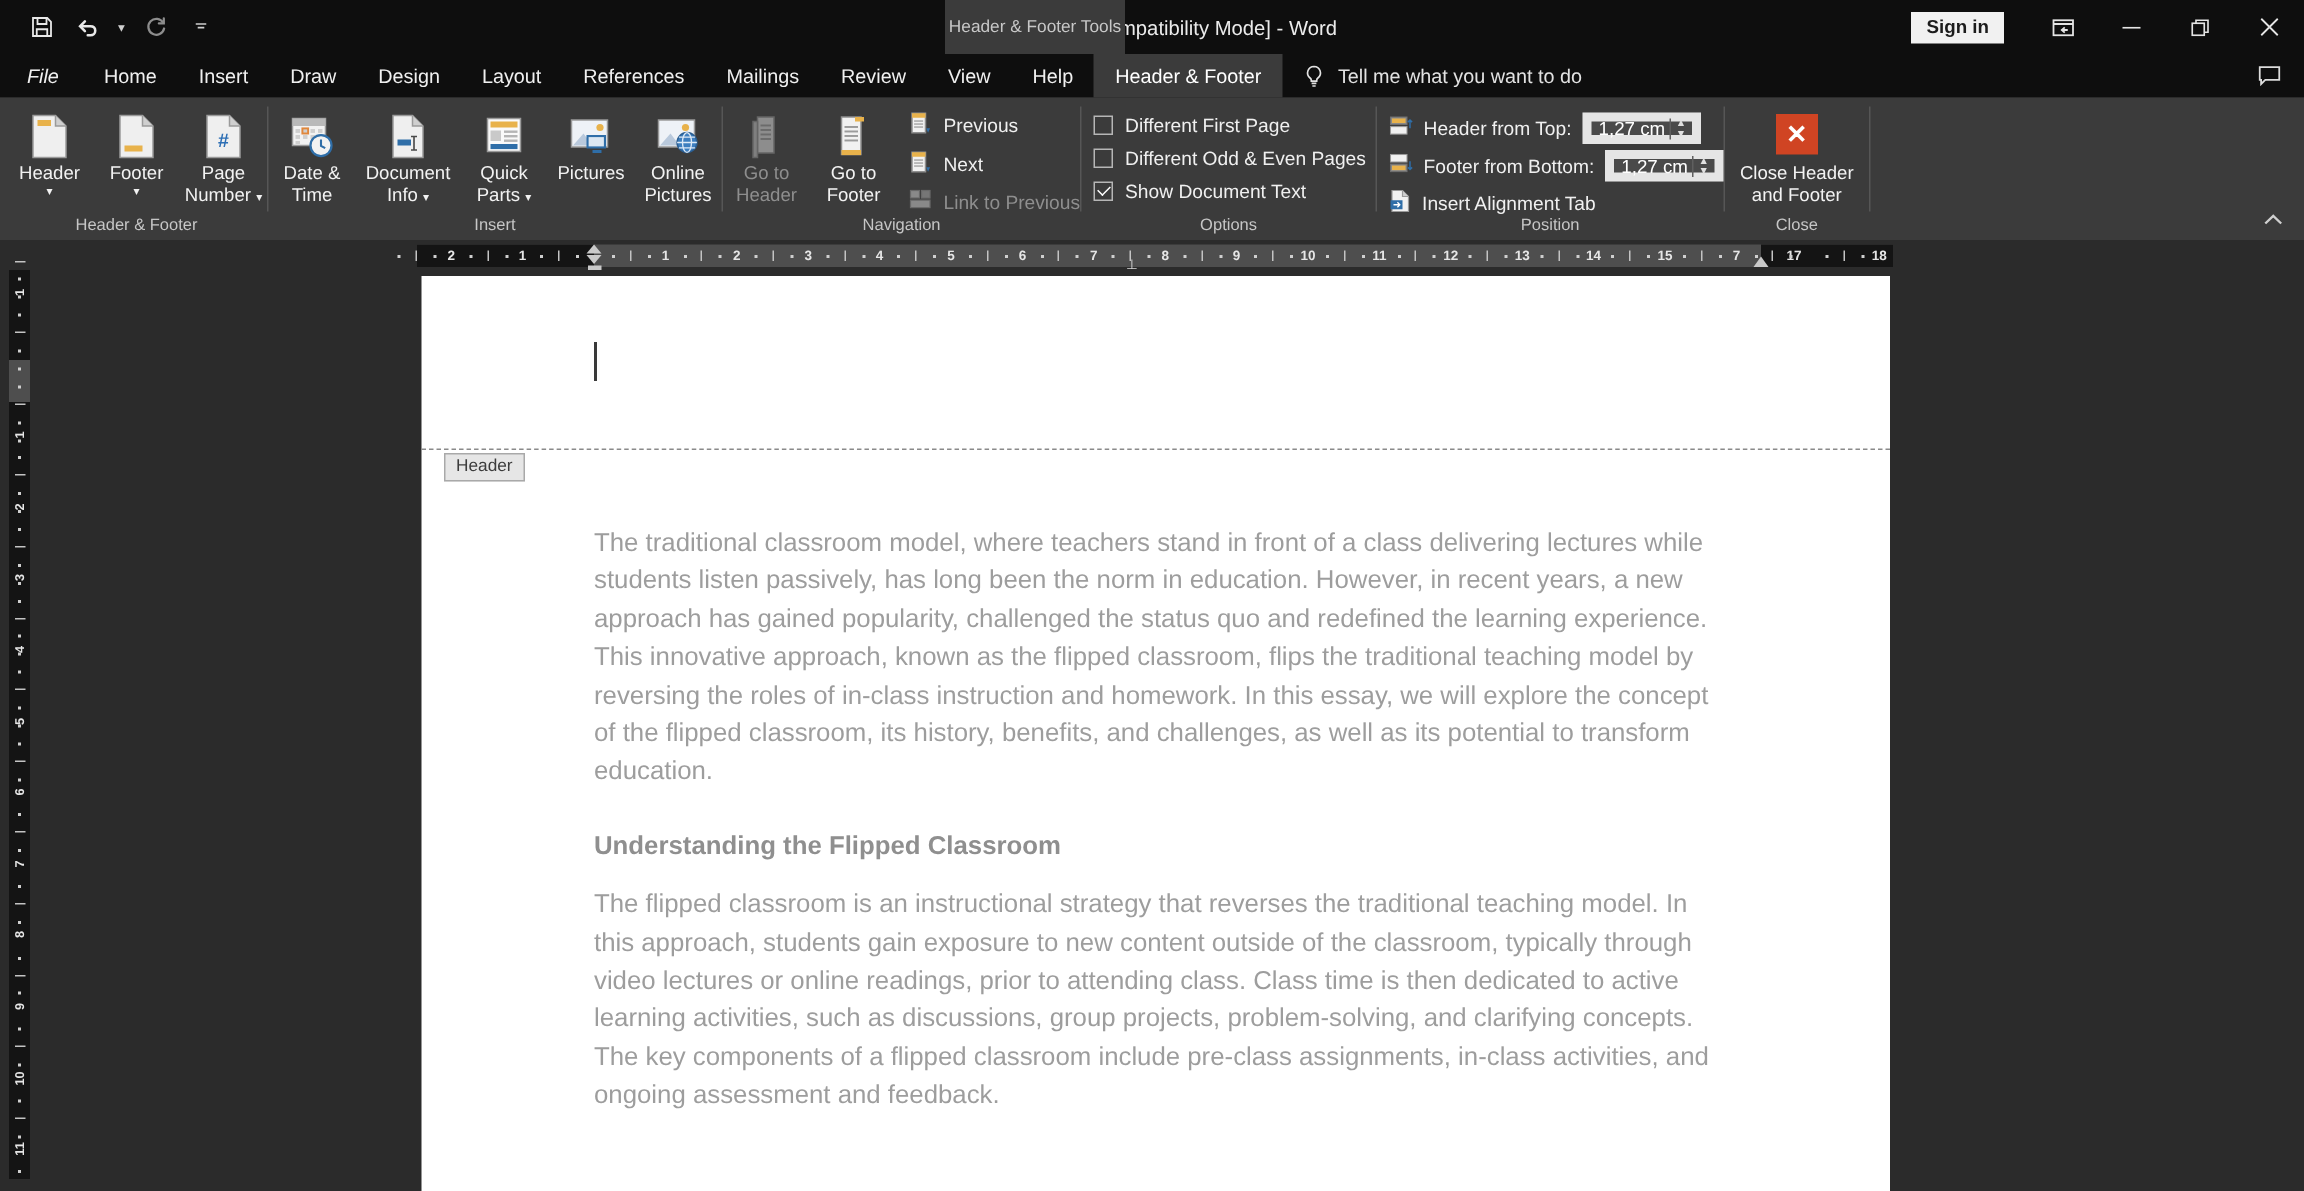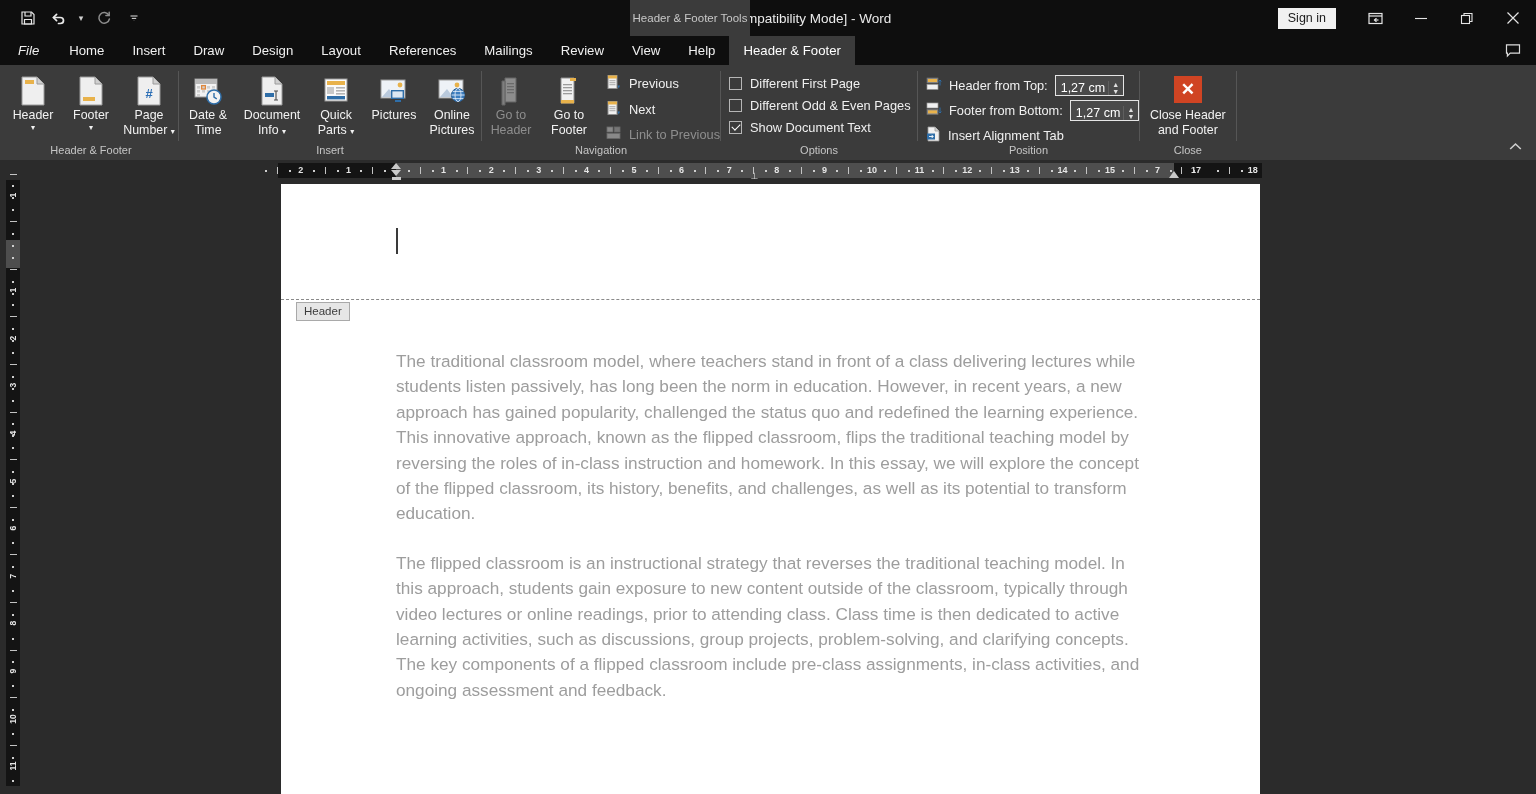--- a/index.html
+++ b/index.html
@@ -46,21 +46,21 @@
     width: 120px; height: 36px;
     background: #3b3b3b;
     color: #c8c8c8;
     font-size: 11.5px;
     display: flex; align-items: center; justify-content: center;
     white-space: nowrap;
   }
   .tb-right {
     position: absolute; right: 0; top: 0;
     height: 36px;
-    display: flex; align-items: center;
+    display: flex; align-items: center; font-weight: bold;
   }
   .signin {
     background: #f1f1f1; color: #1c1c1c;
     font-size: 12.5px;
     padding: 3px 10px 4px;
     margin-right: 16px;
     white-space: nowrap;
   }
   .tb-icon {
     width: 46px; height: 36px;
@@ -173,23 +173,23 @@
     transform: rotate(-45deg) translate(1px, -1px);
   }
 
   
   .poscol { display: flex; flex-direction: column; gap: 4px; padding: 5px 0 0 8px; }
   .posrow { display: flex; align-items: center; gap: 7px; color: #f0f0f0; font-size: 12.8px; white-space: nowrap; }
   .posrow .plabel { }
   .spin {
     display: flex;
     background: #4a4a4a;
-    border: 1px solid #e5e5e5;
+    border: 6px solid #e5e5e5;
     height: 21px;
-    align-items: flex-end;
+    align-items: center;
   }
   .spin .val {
     width: 52px;
     padding: 0 5px;
     display: flex; align-items: center;
     color: #ffffff;
     font-size: 12.5px;
   }
   .spin .arrows {
     width: 15px;
@@ -459,20 +459,30 @@
   <div class="tab">Draw</div>
   <div class="tab">Design</div>
   <div class="tab">Layout</div>
   <div class="tab">References</div>
   <div class="tab">Mailings</div>
   <div class="tab">Review</div>
   <div class="tab">View</div>
   <div class="tab">Help</div>
   <div class="tab active">Header &amp; Footer</div>
 
+  <div class="tellme">
+    <span>
+      <svg width="14" height="16" viewBox="0 0 14 16" fill="none" stroke="#e2e2e2" stroke-width="1.1">
+        <path d="M7 1.3a4.3 4.3 0 0 0-2.6 7.7c.5.4.8 1 .8 1.6v.5h3.6v-.5c0-.6.3-1.2.8-1.6A4.3 4.3 0 0 0 7 1.3z"></path>
+        <path d="M5.4 12.6h3.2"></path>
+          <path d="M5.9 14.3h2.2"></path>
+      </svg>
+    </span>
+    <span>Tell me what you want to do</span>
+  </div>
 
   <div class="tabbar-right">
     <div class="comment-btn">
       <svg width="16" height="15" viewBox="0 0 16 15" fill="none" stroke="#dcdcdc" stroke-width="1.2">
         <path d="M1.5 1.8h13v8.4H5.2L2.4 13V10.2H1.5z"></path>
       </svg>
     </div>
   </div>
 </div>
 
@@ -956,16 +966,17 @@
 
   <div class="page">
     <div class="header-area">
       <div class="caret-cursor"></div>
       <div class="header-divider"></div>
     </div>
     <div class="header-tag">Header</div>
 
     <div class="doc-body">
       <div class="doc-p">The traditional classroom model, where teachers stand in front of a class delivering lectures while students listen passively, has long been the norm in education. However, in recent years, a new approach has gained popularity, challenged the status quo and redefined the learning experience. This innovative approach, known as the flipped classroom, flips the traditional teaching model by reversing the roles of in-class instruction and homework. In this essay, we will explore the concept of the flipped classroom, its history, benefits, and challenges, as well as its potential to transform education.</div>
+      <div class="doc-h2">Understanding the Flipped Classroom</div>
       <div class="doc-p">The flipped classroom is an instructional strategy that reverses the traditional teaching model. In this approach, students gain exposure to new content outside of the classroom, typically through video lectures or online readings, prior to attending class. Class time is then dedicated to active learning activities, such as discussions, group projects, problem-solving, and clarifying concepts. The key components of a flipped classroom include pre-class assignments, in-class activities, and ongoing assessment and feedback.</div>
     </div>
   </div>
 </div>
 
 </body></html>

